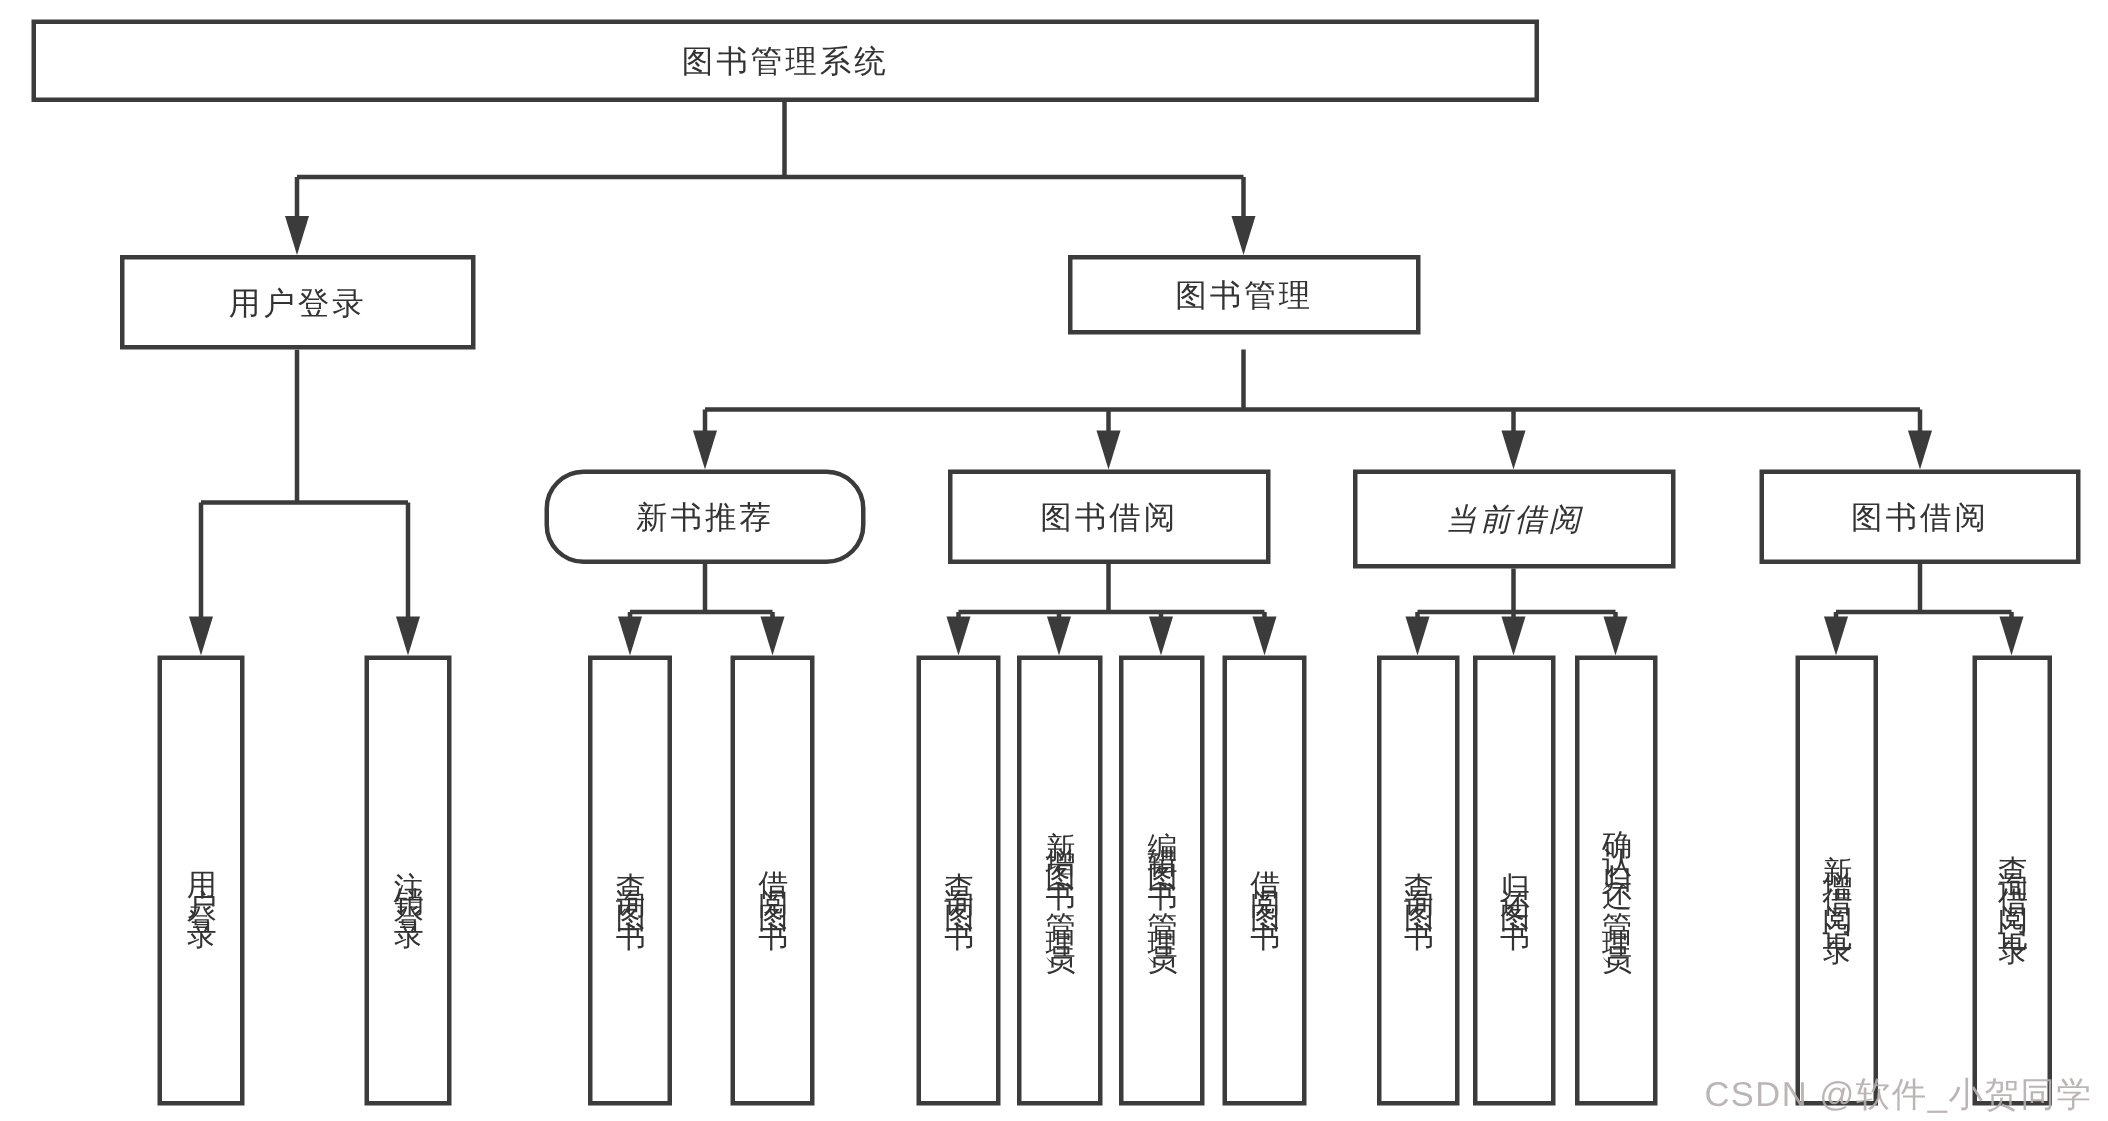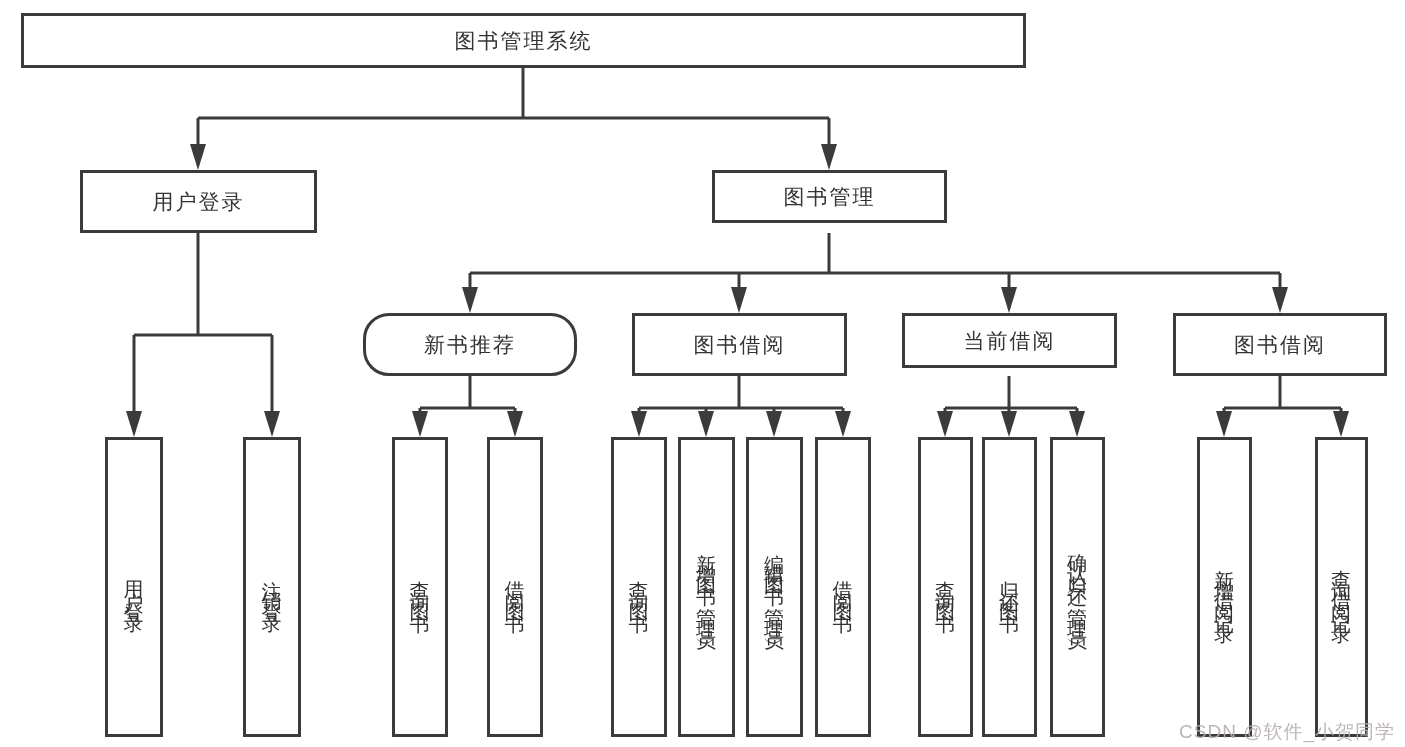--- a/index.html
+++ b/index.html
@@ -37,21 +37,21 @@
     text-orientation: mixed;
     font-size: 20px;
     letter-spacing: 11px;
     line-height: 1;
     white-space: nowrap;
   }
   .watermark {
     position: absolute;
     right: 10px;
     bottom: 2px;
-    font-size: 19px;
+    font-size: 23px;
     letter-spacing: 1px;
     color: #b6aeae;
     opacity: 0.9;
     white-space: nowrap;
     pointer-events: none;
   }
 </style>
 </head>
 <body>
 
@@ -136,21 +136,21 @@
   <div class="node h" style="left:712px; top:170px; width:235px; height:53px;">
     <span>图书管理</span>
   </div>
 
   <div class="node h" style="left:363px; top:313px; width:214px; height:63px;border-radius:26px;">
     <span>新书推荐</span>
   </div>
   <div class="node h" style="left:632px; top:313px; width:215px; height:63px;">
     <span>图书借阅</span>
   </div>
-  <div class="node h" style="left:902px; top:313px; width:215px; height:55px;">
+  <div class="node h" style="left:902px; top:313px; width:215px; height:66px;font-style:italic;">
     <span>当前借阅</span>
   </div>
   <div class="node h" style="left:1173px; top:313px; width:214px; height:63px;">
     <span>图书借阅</span>
   </div>
 
   <div class="node v" style="left:105px; top:437px; width:58px; height:300px;">
     <span>用户登录</span>
   </div>
   <div class="node v" style="left:243px; top:437px; width:58px; height:300px;">

